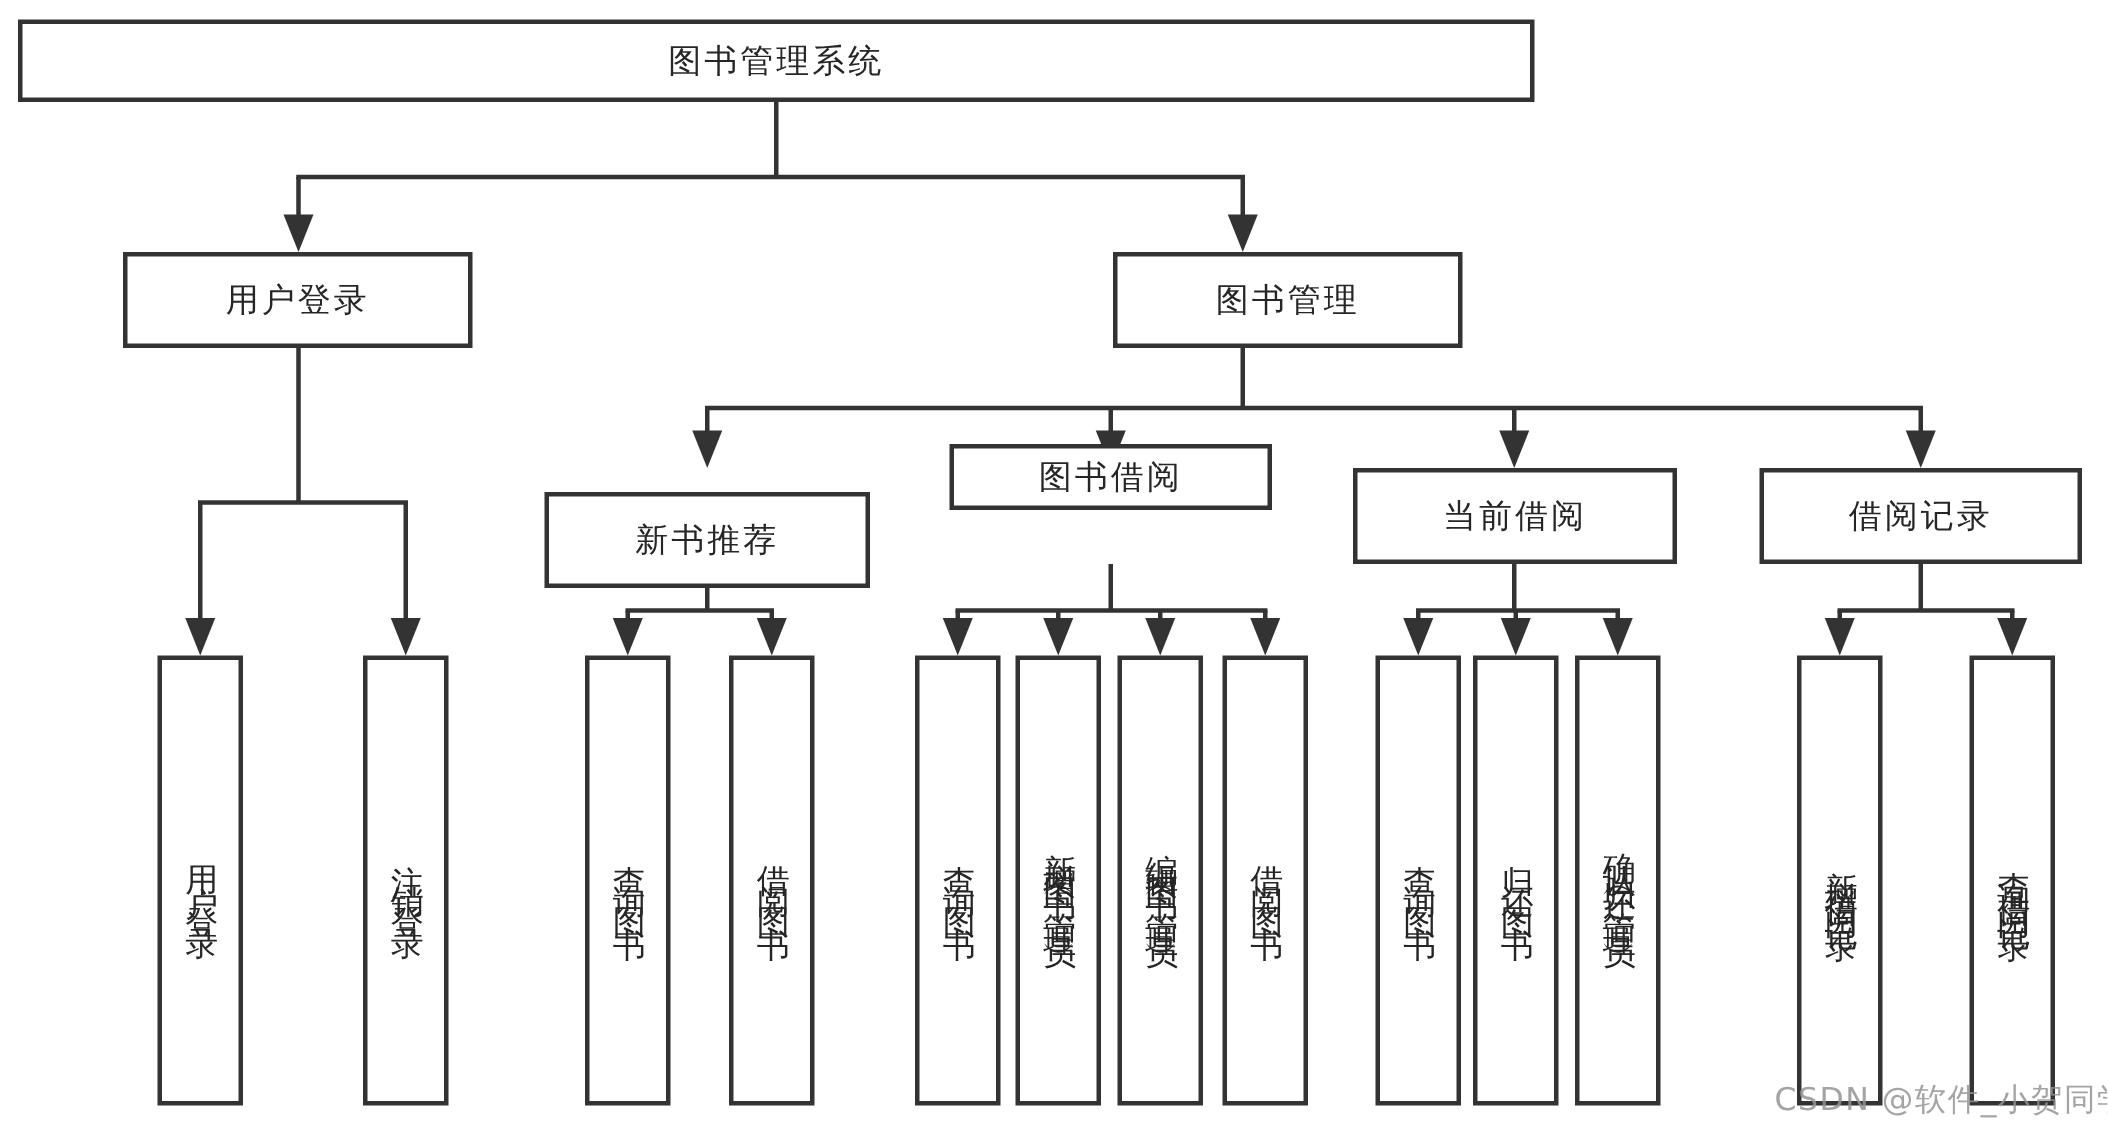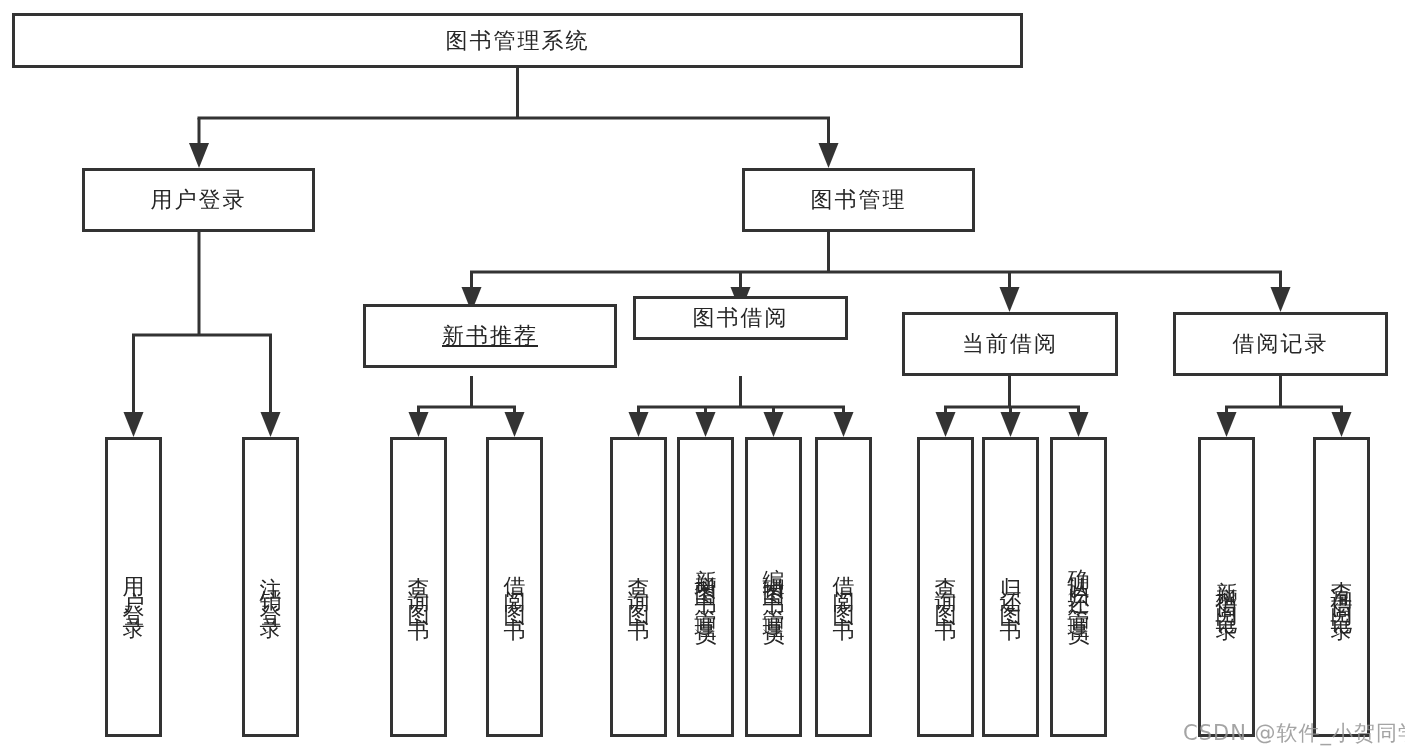--- a/index.html
+++ b/index.html
@@ -114,21 +114,21 @@
       <polygon points="1216.5,412 1236.5,412 1226.5,437" fill="#333333"></polygon>
       <line x1="1341.5" y1="407" x2="1341.5" y2="417" stroke="#333333" stroke-width="3"></line>
       <polygon points="1331.5,412 1351.5,412 1341.5,437" fill="#333333"></polygon>
     </svg>
 
   <div class="hbox" style="left:12px; top:13px; width:1011px; height:55px;">图书管理系统</div>
 
   <div class="hbox" style="left:82px; top:168px; width:233px; height:64px;">用户登录</div>
   <div class="hbox" style="left:712px; top:168px; width:233px; height:64px;margin-left:30px;">图书管理</div>
 
-  <div class="hbox" style="left:363px; top:304px; width:254px; height:64px;text-decoration:underline;">新书推荐</div>
+  <div class="hbox" style="left:363px; top:328px; width:217px; height:64px;">新书推荐</div>
   <div class="hbox" style="left:633px; top:296px; width:215px; height:44px;">图书借阅</div>
   <div class="hbox" style="left:902px; top:312px; width:216px; height:64px;">当前借阅</div>
   <div class="hbox" style="left:1173px; top:312px; width:215px; height:64px;">借阅记录</div>
 
   <div class="vbox loose" style="left:105px; top:437px; width:57px; height:300px;">用户登录</div>
   <div class="vbox loose" style="left:242px; top:437px; width:57px; height:300px;">注销登录</div>
 
   <div class="vbox loose" style="left:390px; top:437px; width:57px; height:300px;">查询图书</div>
   <div class="vbox loose" style="left:486px; top:437px; width:57px; height:300px;">借阅图书</div>
 

